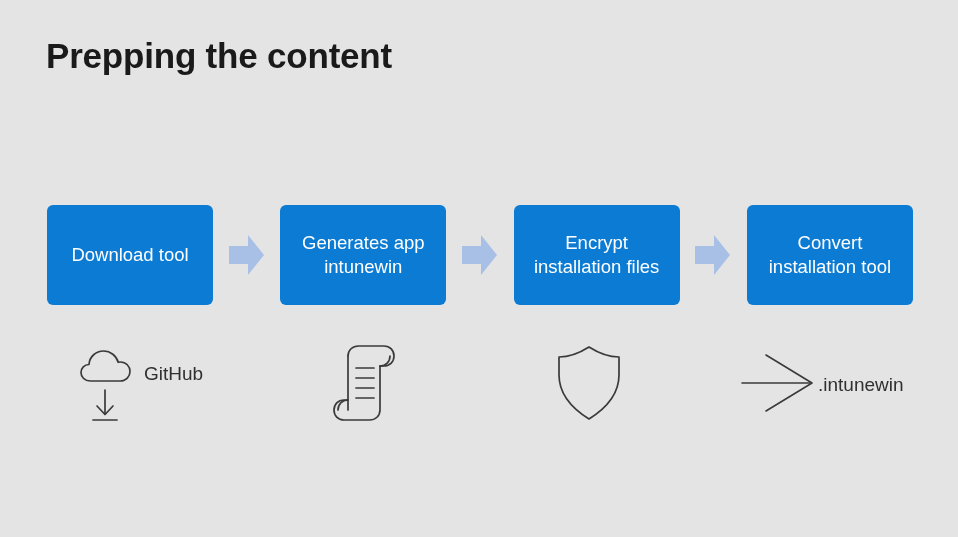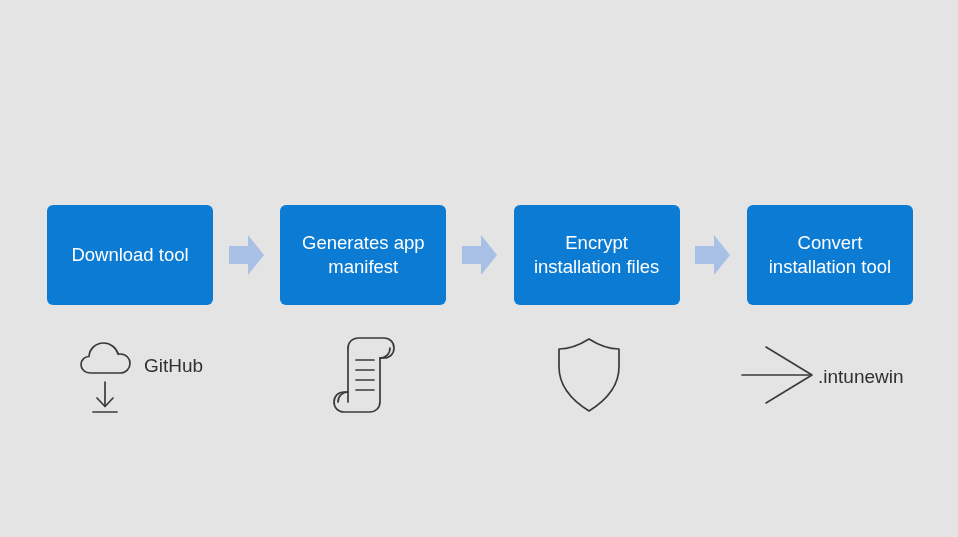--- a/index.html
+++ b/index.html
@@ -64,21 +64,21 @@
     flex: 0 0 auto;
     width: 36px;
     height: 42px;
     display: block;
   }
 
   
   .icon-row {
     position: absolute;
     left: 0;
-    top: 322px;
+    top: 330px;
     width: 838px;
     height: 110px;
   }
   .icon-cell {
     position: absolute;
     top: 0;
     height: 110px;
     display: flex;
     align-items: center;
   }
@@ -95,36 +95,37 @@
   .cap-github { margin-left: 6px; margin-bottom: 22px; }
   .cap-intunewin { margin-left: 2px; text-align: right; }
 
   .line-icon { display: block; }
 </style>
 </head>
 <body>
 
 <div class="slide">
 
+  <div class="slide-title">Prepping the content</div>
 
   <div class="process-row">
 
     <div class="step-box">
       <span class="step-label">Download tool</span>
     </div>
 
     <span class="flow-arrow">
       <svg width="36" height="42" viewBox="0 0 36 42" xmlns="http://www.w3.org/2000/svg">
         <polygon points="0,12 19,12 19,1 35,21 19,41 19,30 0,30" fill="#a8c0e6"></polygon>
       </svg>
     </span>
 
     <div class="step-box">
       <span class="step-label">Generates app
-manifest</span>
+intunewin</span>
     </div>
 
     <span class="flow-arrow">
       <svg width="36" height="42" viewBox="0 0 36 42" xmlns="http://www.w3.org/2000/svg">
         <polygon points="0,12 19,12 19,1 35,21 19,41 19,30 0,30" fill="#a8c0e6"></polygon>
       </svg>
     </span>
 
     <div class="step-box">
       <span class="step-label">Encrypt

